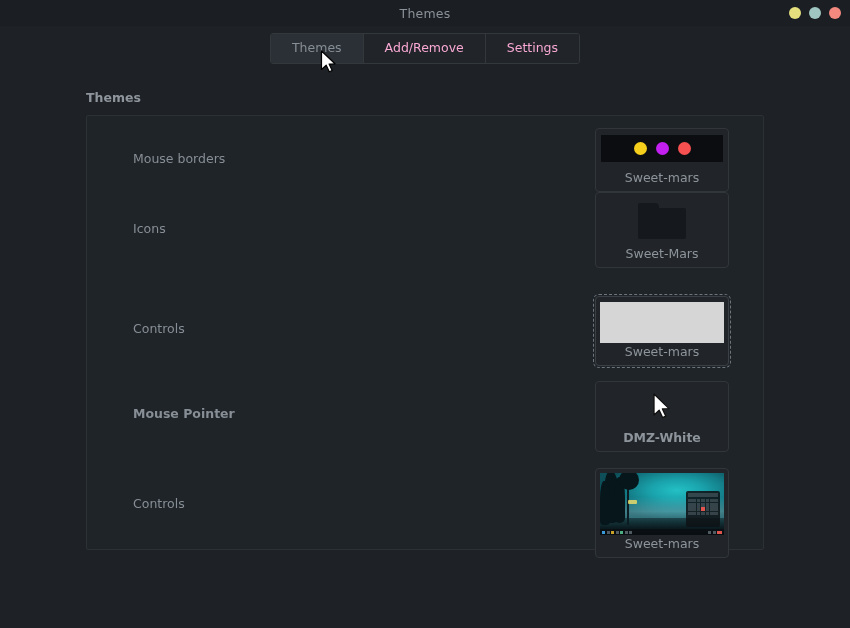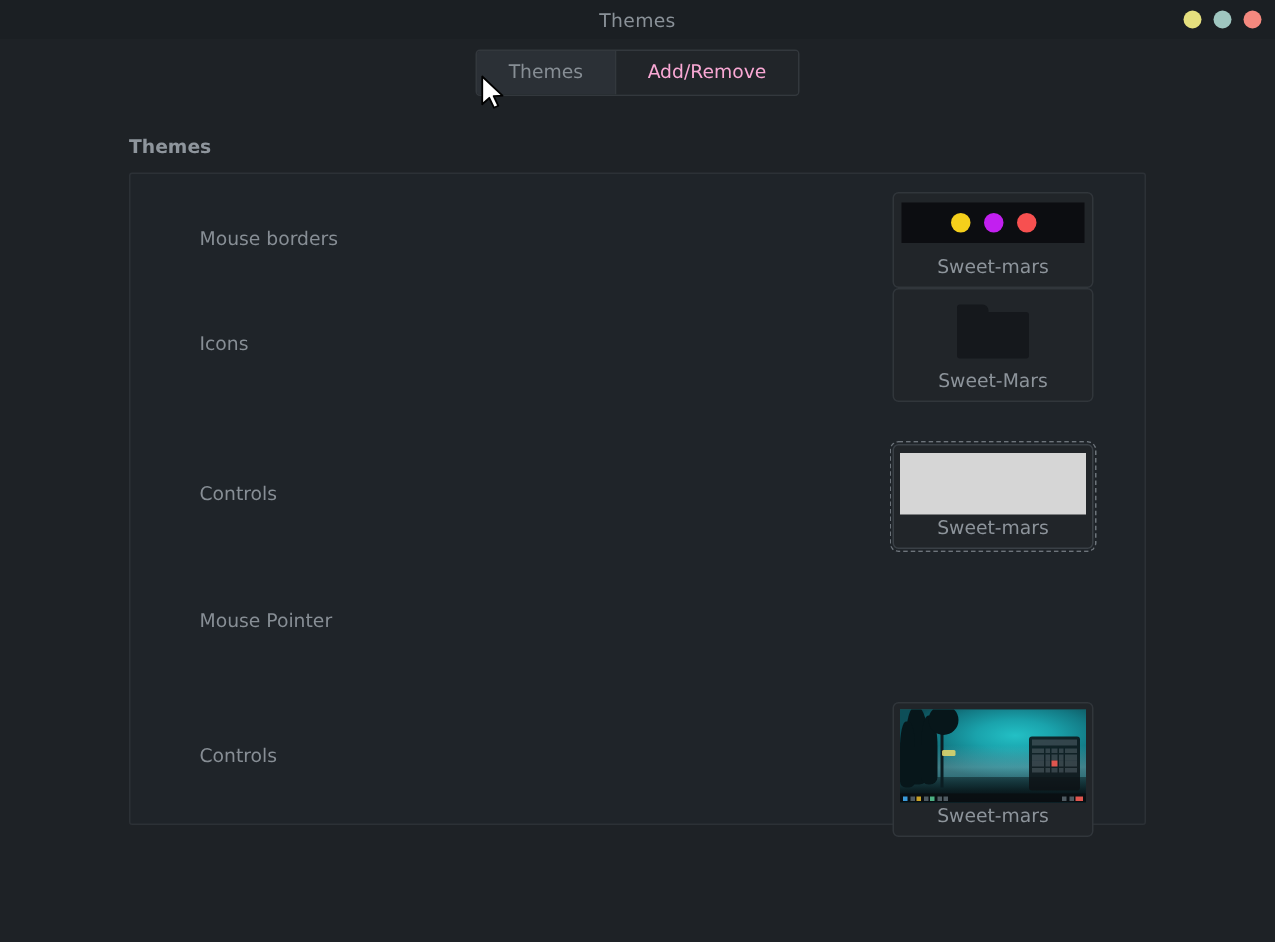--- a/index.html
+++ b/index.html
@@ -98,21 +98,21 @@
     position: absolute;
     left: 0;
     width: 678px;
     height: 85px;
     display: flex;
     align-items: center;
   }
   .row-0 { top: 0; }
   .row-1 { top: 70px; }
   .row-2 { top: 170px; }
-  .row-3 { top: 255px; }
+  .row-3 { top: 255px; font-weight: bold; }
   .row-4 { top: 340px; height: 94px; }
 
   .row-label {
     position: absolute;
     left: 46px;
     font-size: 12.5px;
     color: #878e95;
     white-space: nowrap;
   }
 
@@ -320,20 +320,21 @@
     <span class="wc-dot" style="background: rgb(229, 223, 126);"></span>
     <span class="wc-dot" style="background: rgb(159, 198, 192);"></span>
     <span class="wc-dot" style="background: rgb(244, 137, 127);"></span>
   </div>
 </div>
 
 <div class="tabbar">
   <div class="tabs">
     <div class="tab active">Themes</div>
     <div class="tab">Add/Remove</div>
+    <div class="tab">Settings</div>
   </div>
 </div>
 
 <div class="section-title">Themes</div>
 
 <div class="panel">
 
   <div class="row row-0">
     <div class="row-label">Mouse borders</div>
     <div class="thumb" style="top:12px;">
@@ -364,20 +365,28 @@
   <div class="row row-2">
     <div class="row-label">Controls</div>
     <div class="thumb focused" style="top:10px;">
       <div class="controls-preview" style="background: rgb(214, 214, 214);"></div>
       <div class="thumb-name">Sweet-mars</div>
     </div>
   </div>
 
   <div class="row row-3">
     <div class="row-label">Mouse Pointer</div>
+    <div class="thumb" style="top:10px;">
+      <div class="pointer-preview">
+        <svg width="20" height="28" viewBox="0 0 20 28">
+          <path d="M2 1 L2 22 L7.2 17.2 L10.6 24.6 L13.8 23.1 L10.4 15.9 L17 15.6 Z" fill="#ffffff" stroke="#111111" stroke-width="1.3" stroke-linejoin="round"></path>
+        </svg>
+      </div>
+      <div class="thumb-name">DMZ-White</div>
+    </div>
   </div>
 
   <div class="row row-4">
     <div class="row-label">Controls</div>
     <div class="thumb" style="top:12px;">
       <div class="desktop-preview">
         <span class="dp-sky"></span>
         <span class="dp-fog"></span>
         <span class="dp-ground"></span>
         <span class="dp-tree t1"></span>

